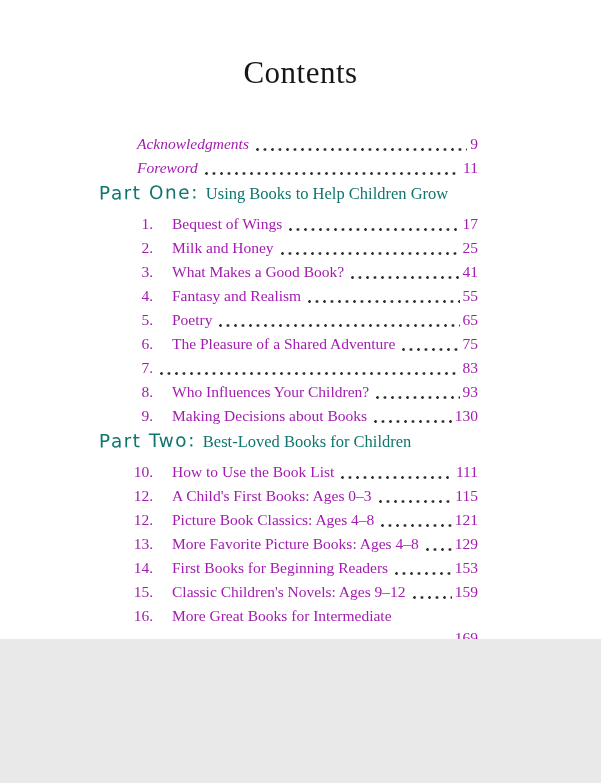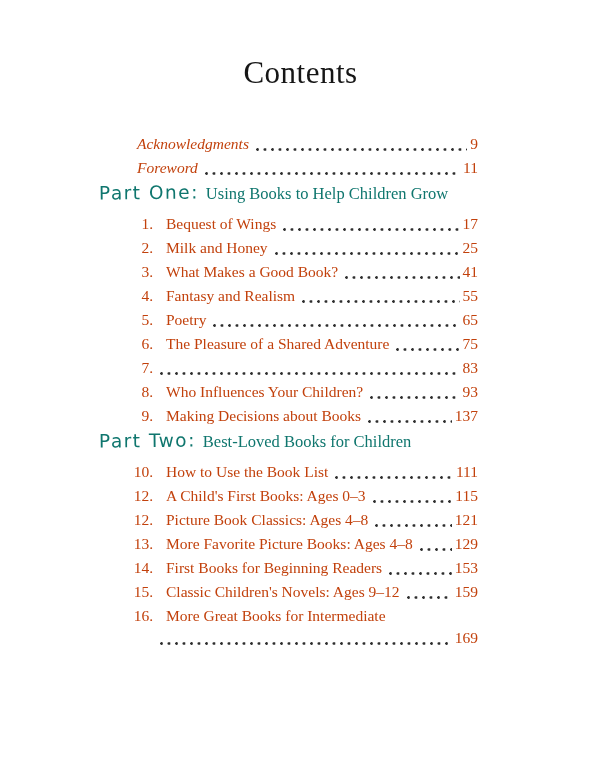--- a/index.html
+++ b/index.html
@@ -3,21 +3,21 @@
 <meta charset="utf-8">
 <style>
   html, body {
     margin: 0;
     padding: 0;
     background: #e9e9e9;
   }
   .page {
     position: relative;
     width: 601px;
-    height: 783px;
+    height: 639px;
     margin: 0 auto;
     background: #ffffff;
     font-family: "Liberation Serif", serif;
     color: #222222;
     overflow: hidden;
     box-sizing: border-box;
     padding-top: 54px;
   }
   .page-title {
     text-align: center;
@@ -27,21 +27,21 @@
     color: #161616;
     margin: 0;
     line-height: 38px;
   }
   
   .row {
     display: flex;
     align-items: baseline;
     line-height: 24px;
     font-size: 15.5px;
-    color: #c2410c;
+    color: #a21caf;
   }
   .dots {
     flex: 1 1 auto;
     align-self: flex-end;
     height: 4px;
     margin: 0 3px 4.5px 7px;
     background-image: radial-gradient(circle at 1.5px 1.5px, #2e2e2e 1.1px, transparent 1.6px);
     background-repeat: repeat-x;
     background-size: 7.5px 4px;
   }
@@ -75,21 +75,21 @@
   
   .chapters {
     margin: 0 123px 0 99px;
   }
   .num {
     flex: 0 0 54px;
     text-align: right;
     white-space: nowrap;
   }
   .ch-title {
-    margin-left: 13px;
+    margin-left: 19px;
     white-space: nowrap;
   }
   .row.cont {
     margin-top: -2px;
   }
   .row.noleader .ch-title {
     white-space: nowrap;
   }
 </style>
 </head>
@@ -161,21 +161,21 @@
     <div class="row">
       <span class="num">8.</span>
       <span class="ch-title">Who Influences Your Children?</span>
       <span class="dots"></span>
       <span class="page-num">93</span>
     </div>
     <div class="row">
       <span class="num">9.</span>
       <span class="ch-title">Making Decisions about Books</span>
       <span class="dots"></span>
-      <span class="page-num">137</span>
+      <span class="page-num">130</span>
     </div>
   </div>
 
   <div class="part-heading">
     <span class="part-label">Part Two:</span><span class="part-title">Best-Loved Books for Children</span>
   </div>
 
   <div class="chapters">
     <div class="row">
       <span class="num">10.</span>

